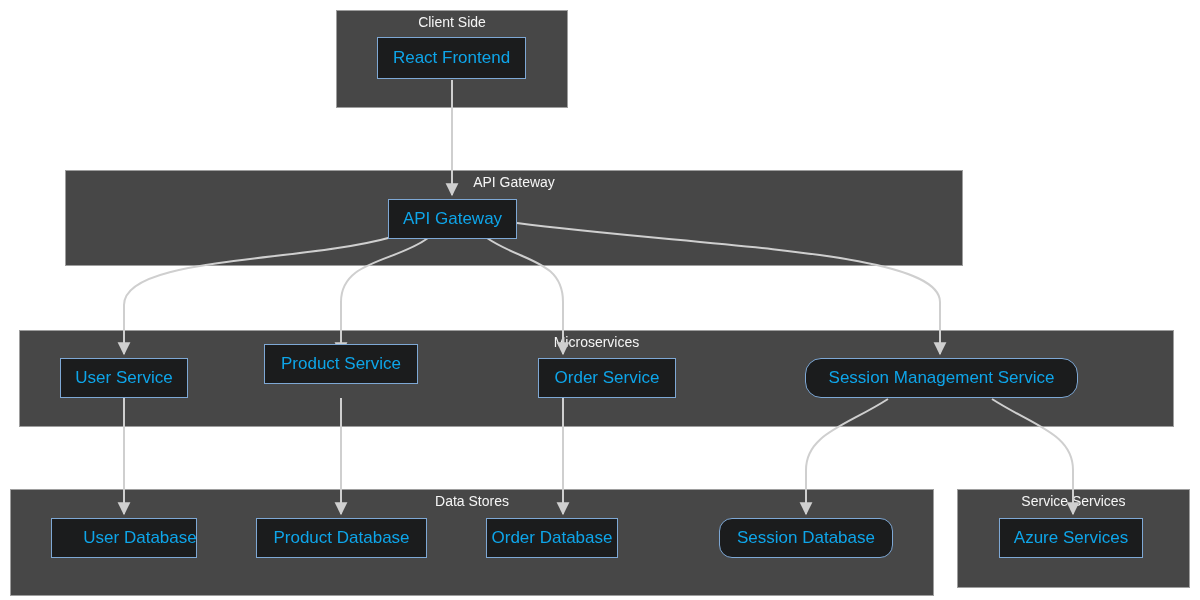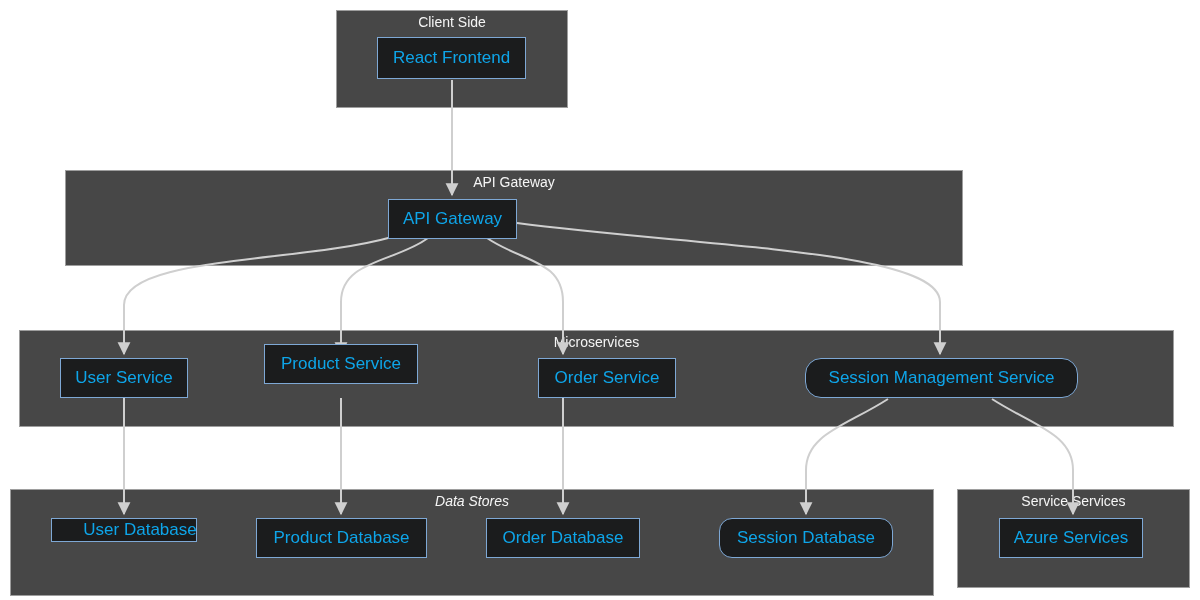--- a/index.html
+++ b/index.html
@@ -64,21 +64,21 @@
   </div>
 
   <div class="cluster" style="left:65px; top:170px; width:898px; height:96px;">
     <span class="cluster-label">API Gateway</span>
   </div>
 
   <div class="cluster" style="left:19px; top:330px; width:1155px; height:97px;">
     <span class="cluster-label">Microservices</span>
   </div>
 
-  <div class="cluster" style="left:10px; top:489px; width:924px; height:107px;font-style:italic;">
+  <div class="cluster" style="left:10px; top:489px; width:924px; height:107px;">
     <span class="cluster-label">Data Stores</span>
   </div>
 
   <div class="cluster" style="left:957px; top:489px; width:233px; height:99px;">
     <span class="cluster-label">Service Services</span>
   </div>
 
   <svg class="edge-layer" viewBox="0 0 1200 600" xmlns="http://www.w3.org/2000/svg">
     <defs>
       <marker id="arrow" viewBox="0 0 12 12" refX="10.5" refY="6" markerWidth="14" markerHeight="14" markerUnits="userSpaceOnUse" orient="auto">
@@ -114,29 +114,29 @@
   </div>
 
   <div class="node" style="left:494px; top:358px; width:138px; height:40px;margin-left:44px;">
     <span class="node-label">Order Service</span>
   </div>
 
   <div class="node" style="left:805px; top:358px; width:273px; height:40px;border-radius:16px;">
     <span class="node-label">Session Management Service</span>
   </div>
 
-  <div class="node" style="left:51px; top:518px; width:146px; height:24px;padding-left:32px;">
+  <div class="node" style="left:51px; top:518px; width:146px; height:40px;padding-left:32px;">
     <span class="node-label">User Database</span>
   </div>
 
   <div class="node" style="left:256px; top:518px; width:171px; height:40px;justify-content:center;">
     <span class="node-label">Product Database</span>
   </div>
 
-  <div class="node" style="left:486px; top:518px; width:154px; height:40px;">
+  <div class="node" style="left:486px; top:518px; width:132px; height:40px;">
     <span class="node-label">Order Database</span>
   </div>
 
   <div class="node" style="left:719px; top:518px; width:174px; height:40px;border-radius:13px;">
     <span class="node-label">Session Database</span>
   </div>
 
   <div class="node" style="left:999px; top:518px; width:144px; height:40px;">
     <span class="node-label">Azure Services</span>
   </div>

